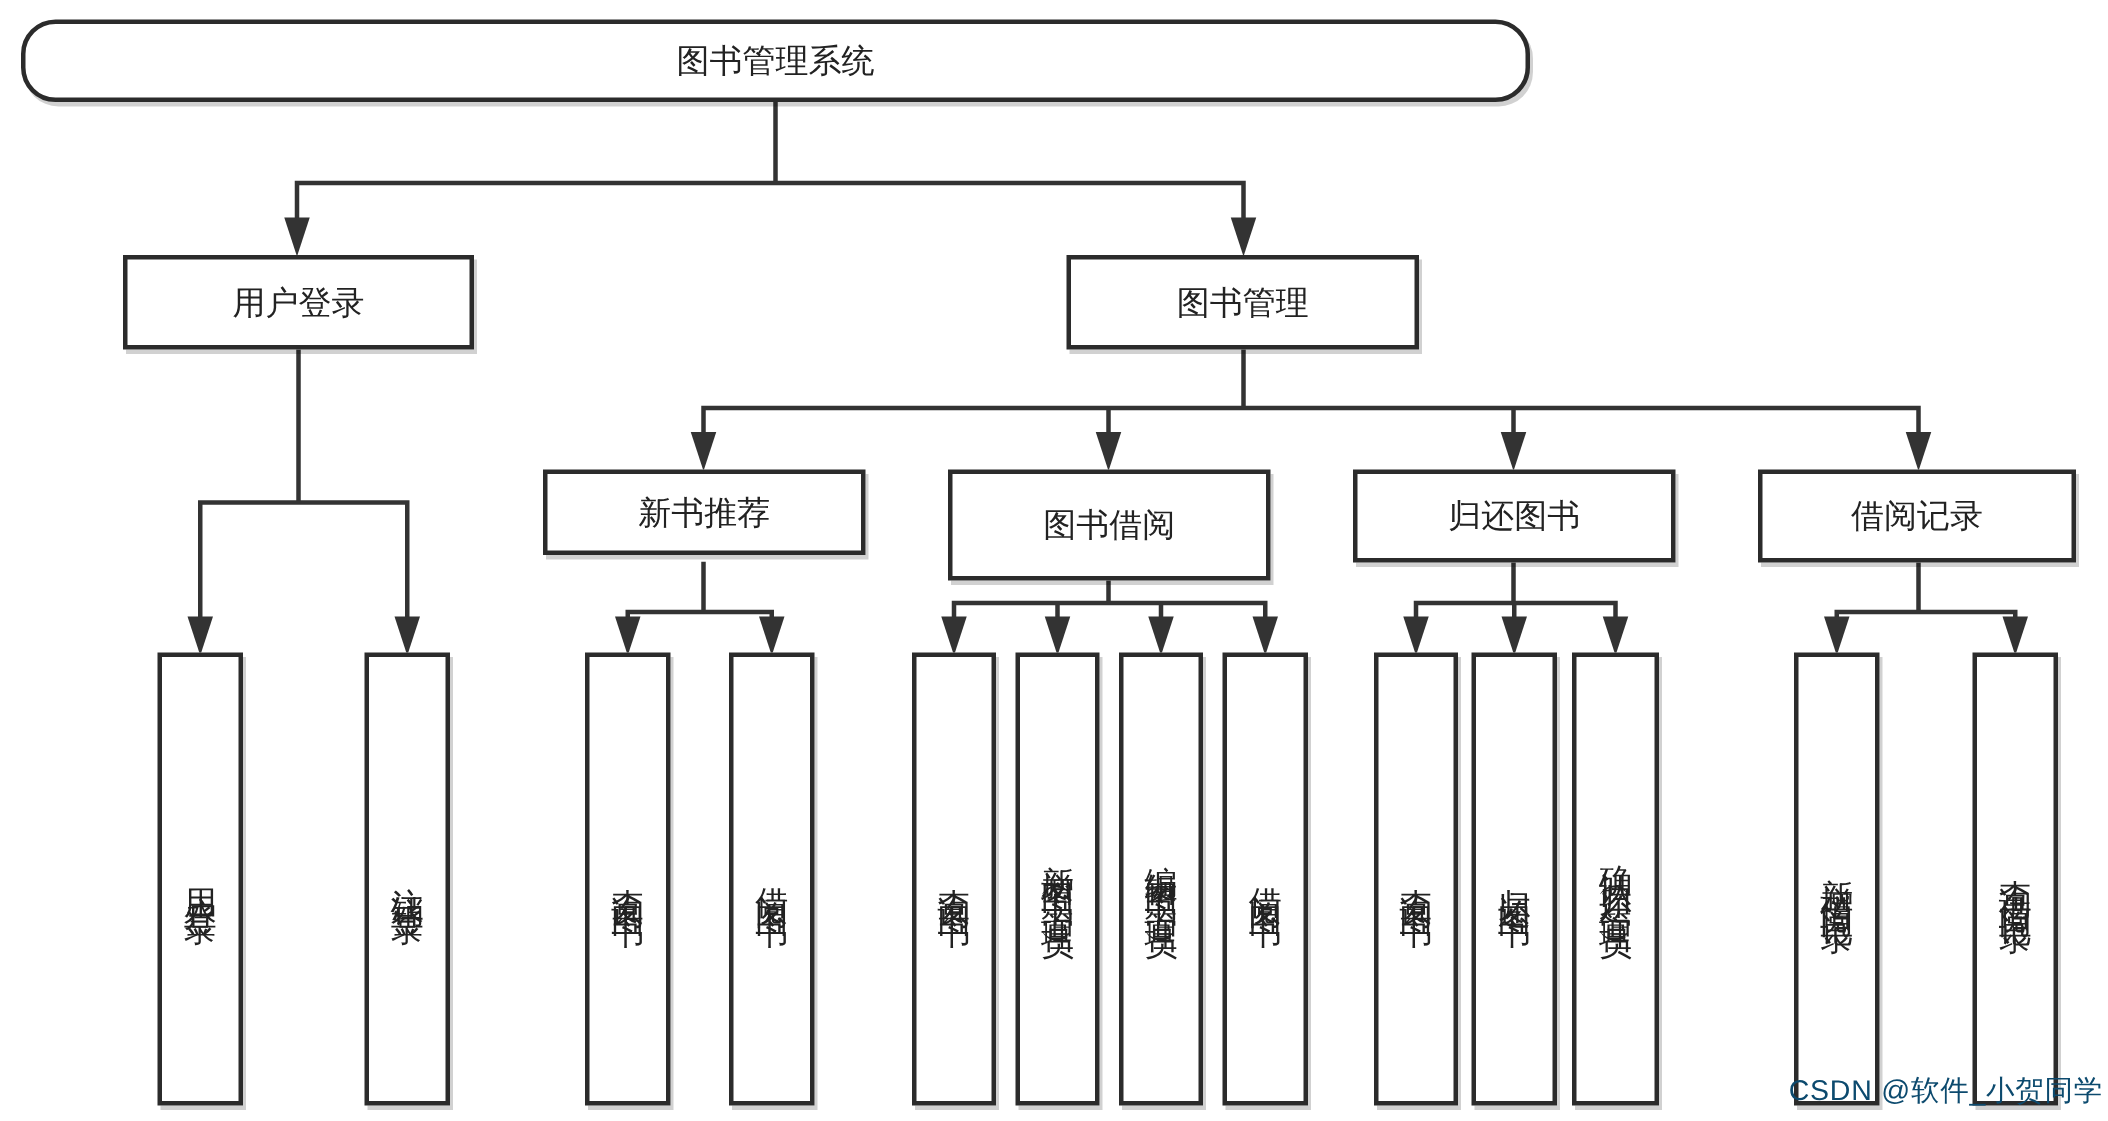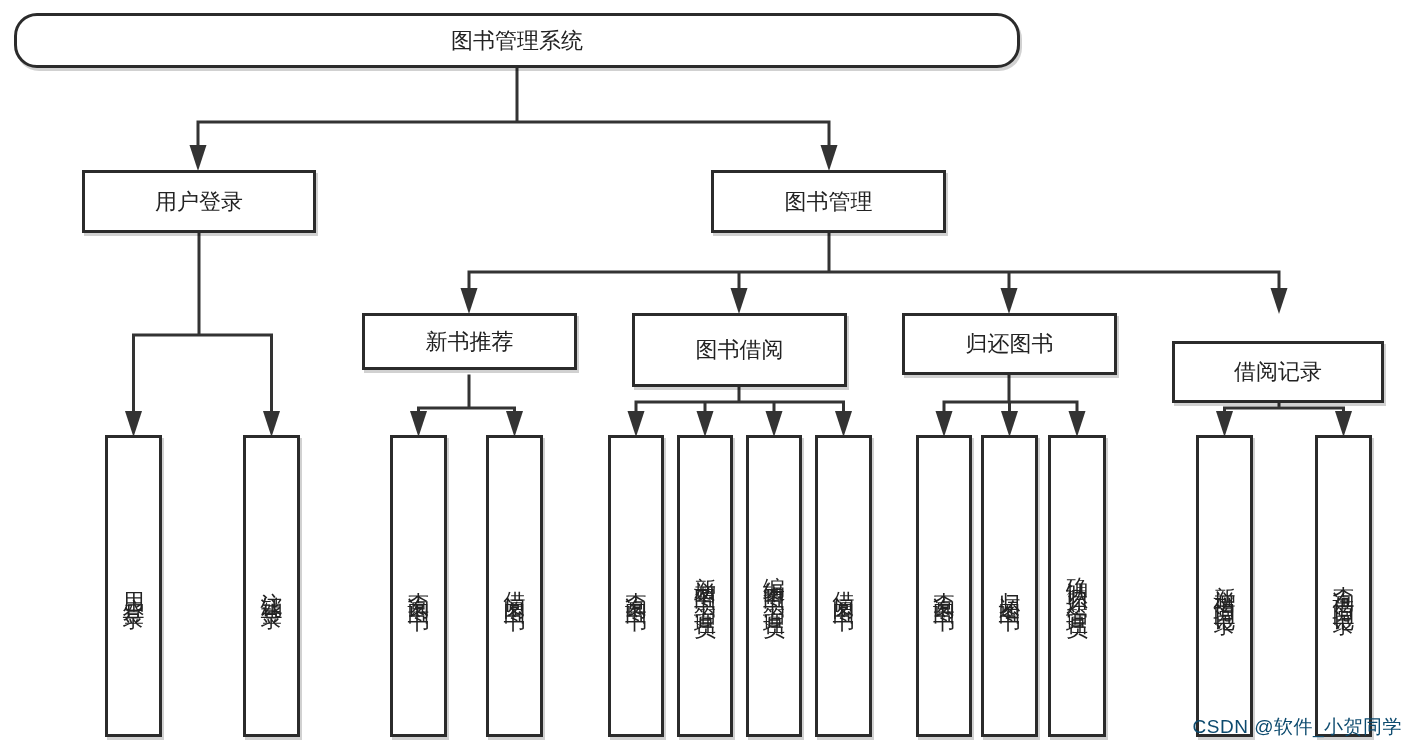--- a/index.html
+++ b/index.html
@@ -95,21 +95,21 @@
 
   <div class="box h" style="left:362px; top:313px; width:215px; height:57px;">
     <span>新书推荐</span>
   </div>
   <div class="box h" style="left:632px; top:313px; width:215px; height:74px;">
     <span>图书借阅</span>
   </div>
   <div class="box h" style="left:902px; top:313px; width:215px; height:62px;">
     <span>归还图书</span>
   </div>
-  <div class="box h" style="left:1172px; top:313px; width:212px; height:62px;margin-top:28px;">
+  <div class="box h" style="left:1172px; top:313px; width:212px; height:62px;">
     <span>借阅记录</span>
   </div>
 
   <div class="box v" style="left:105px; top:435px; width:57px; height:302px;">
     <span>用户登录</span>
   </div>
   <div class="box v" style="left:243px; top:435px; width:57px; height:302px;">
     <span>注销登录</span>
   </div>
 

